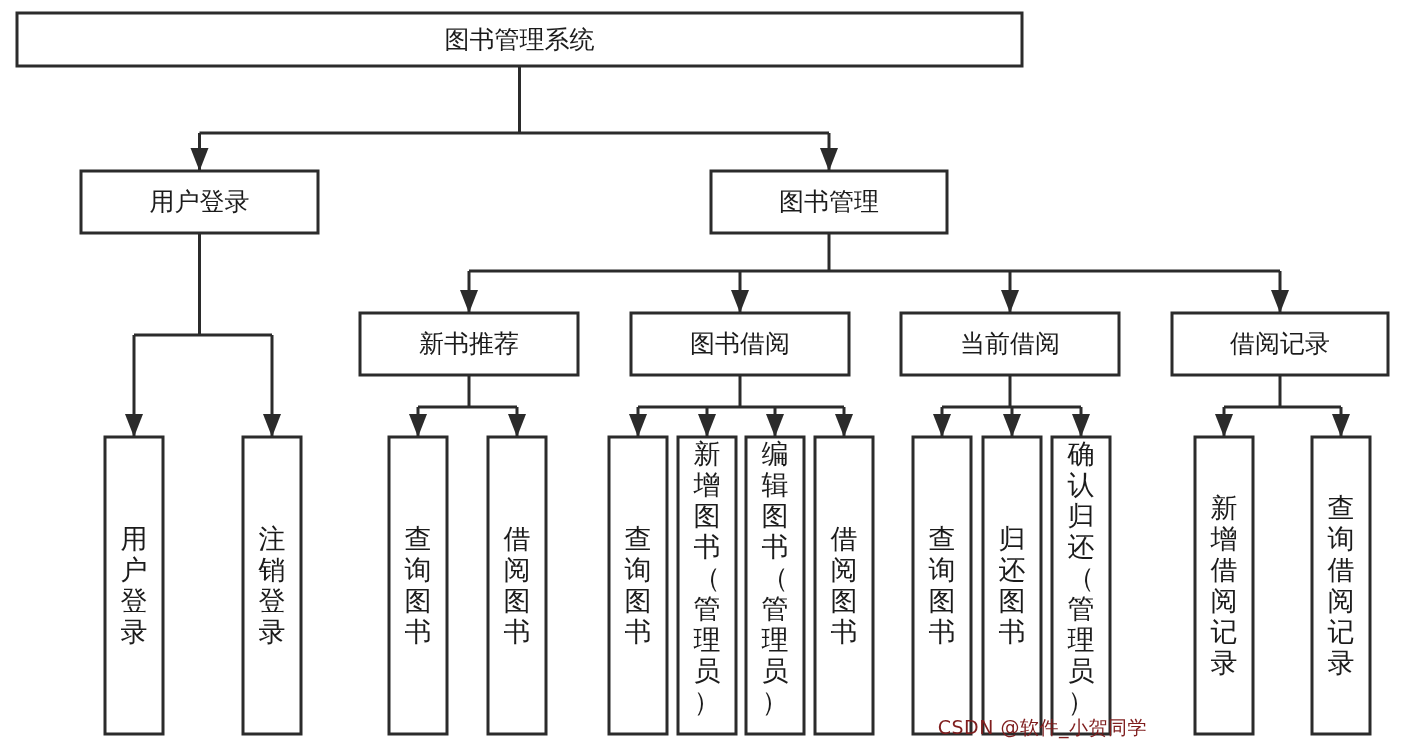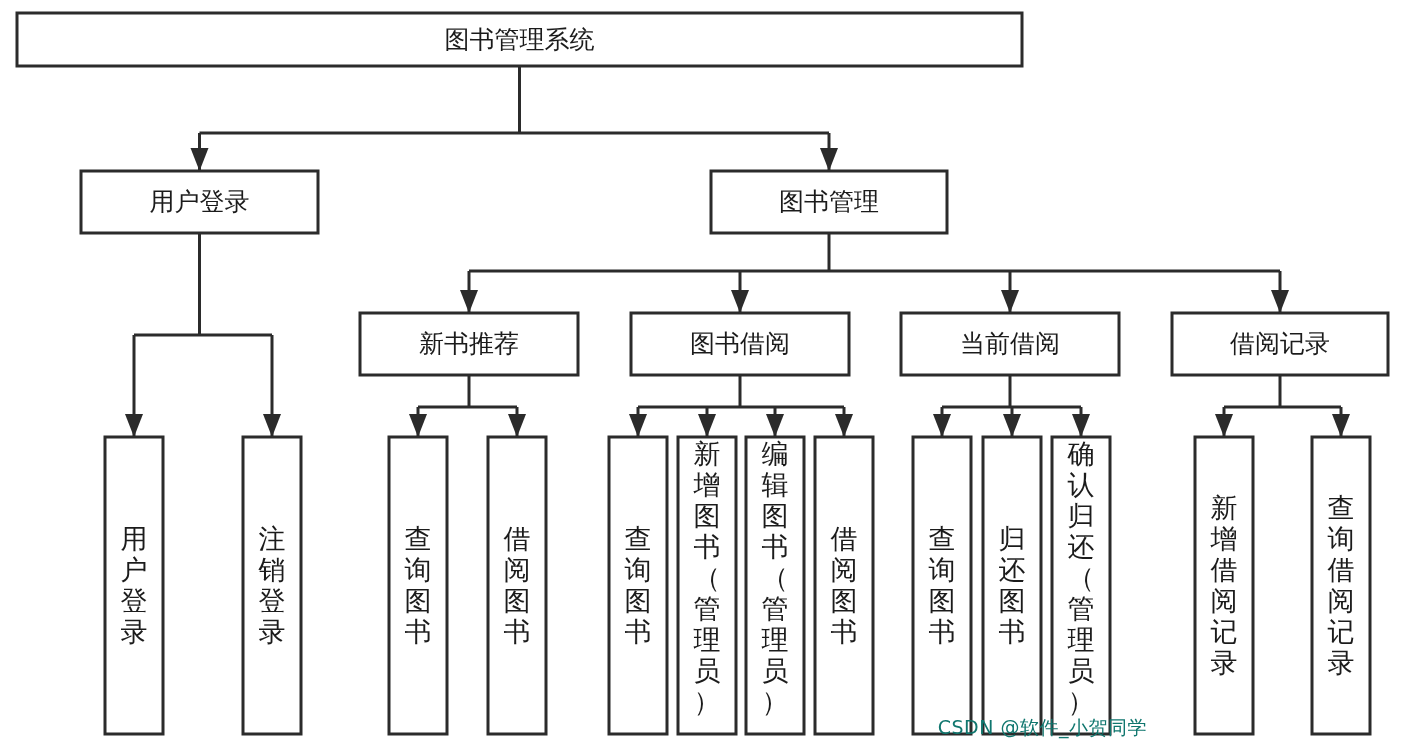--- a/index.html
+++ b/index.html
@@ -54,21 +54,21 @@
     stroke-linecap: butt;
   }
   .arrow-head {
     fill: #2b2b2b;
     stroke: none;
   }
   .watermark-text {
     position: absolute;
     right: 14px;
     bottom: 6px;
-    color: #0f766e;
+    color: #7f1d1d;
     font-size: 19px;
     font-family: "DejaVu Sans", "Liberation Sans", sans-serif;
     white-space: nowrap;
     letter-spacing: 0.5px;
     user-select: none;
   }
 </style>
 </head>
 <body>
 

